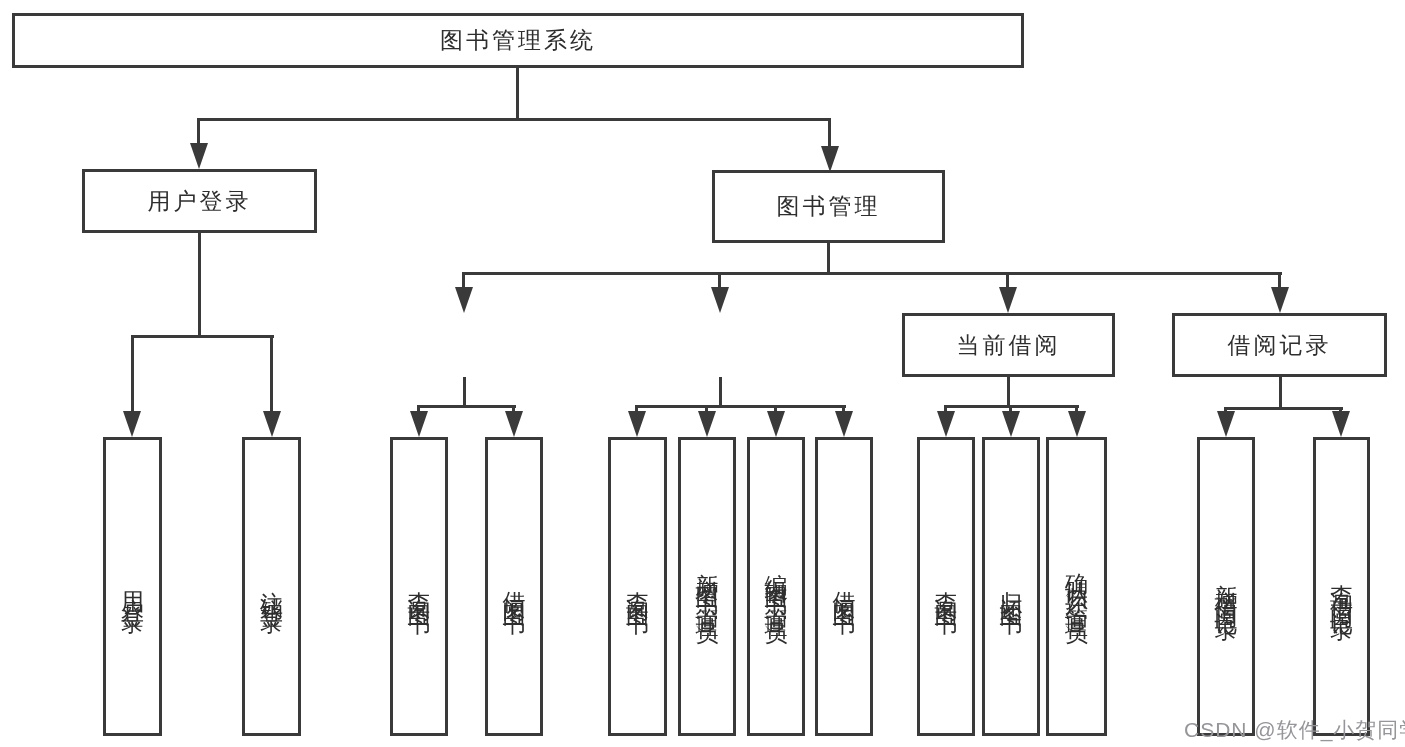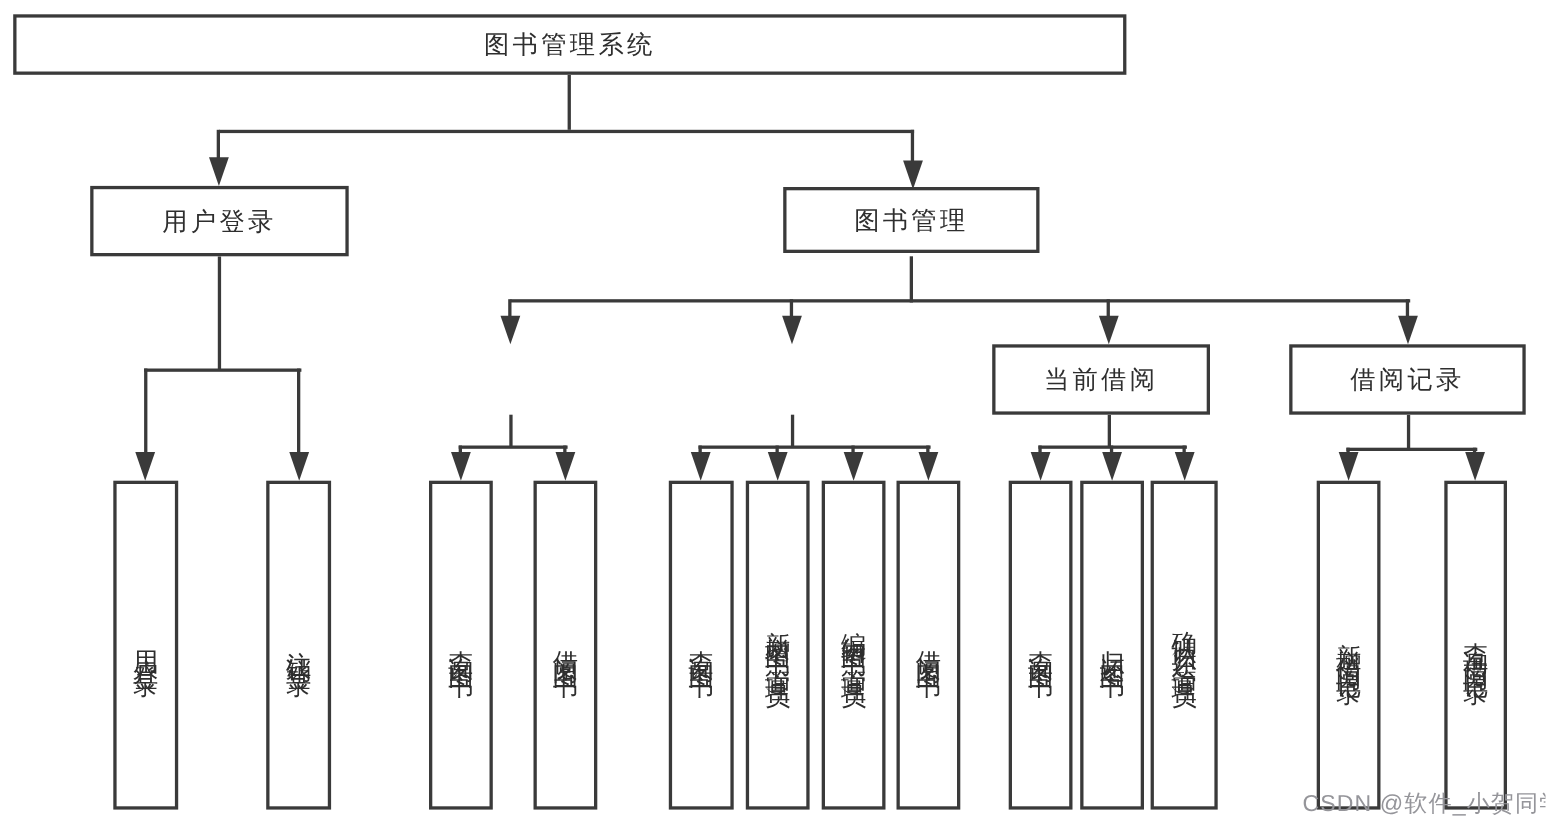--- a/index.html
+++ b/index.html
@@ -85,25 +85,25 @@
   <div class="arr" style="left:1217px;top:411px;"></div>
   <div class="arr" style="left:1332px;top:411px;"></div>
 
   <div class="box h" style="left:12px;top:13px;width:1012px;height:55px;">
     <span>图书管理系统</span>
   </div>
 
   <div class="box h" style="left:82px;top:169px;width:235px;height:64px;">
     <span>用户登录</span>
   </div>
-  <div class="box h" style="left:712px;top:170px;width:233px;height:60px;align-items:center;">
+  <div class="box h" style="left:712px;top:170px;width:233px;height:73px;align-items:center;">
     <span>图书管理</span>
   </div>
 
-  <div class="box h" style="left:902px;top:313px;width:198px;height:64px;">
+  <div class="box h" style="left:902px;top:313px;width:213px;height:64px;">
     <span>当前借阅</span>
   </div>
   <div class="box h" style="left:1172px;top:313px;width:215px;height:64px;">
     <span>借阅记录</span>
   </div>
 
   <div class="box v" style="left:103px;top:437px;width:59px;height:299px;">
     <span>用户登录</span>
   </div>
   <div class="box v" style="left:242px;top:437px;width:59px;height:299px;">

